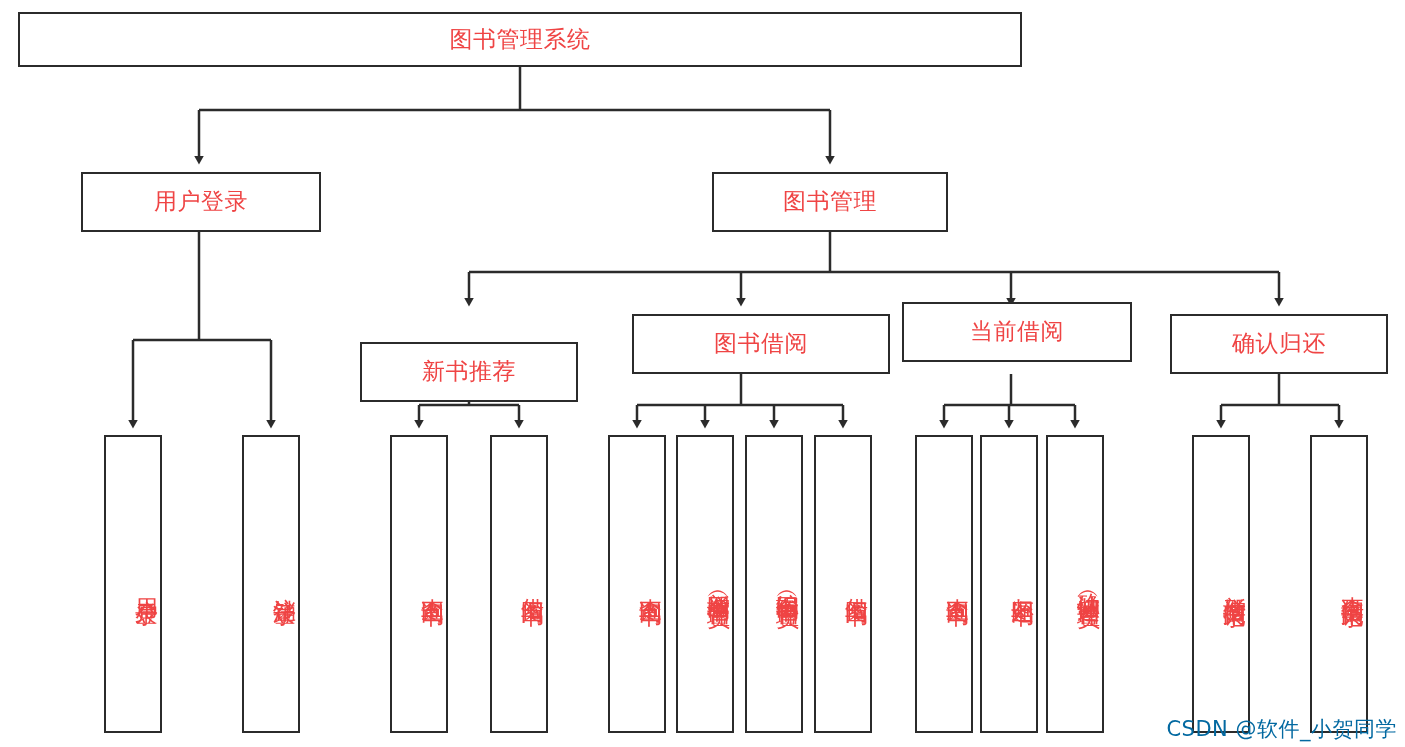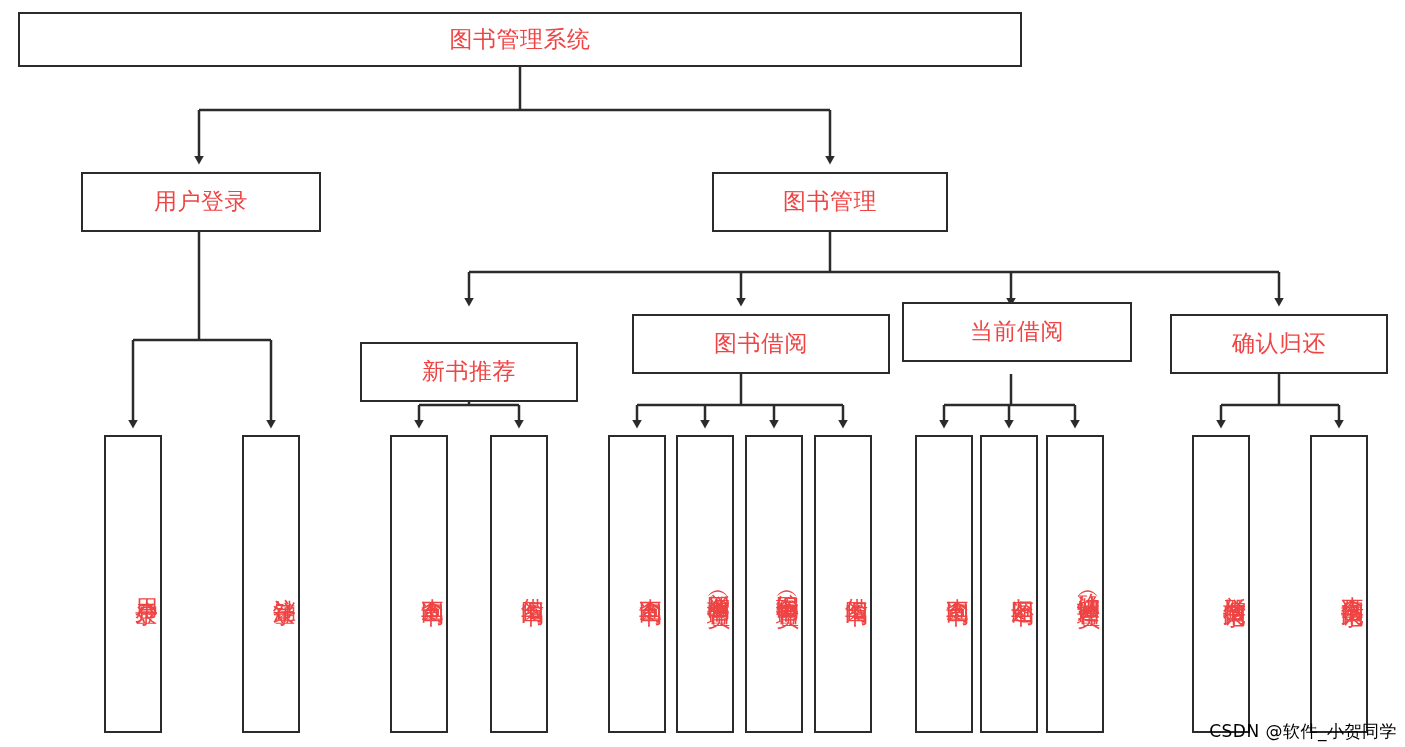--- a/index.html
+++ b/index.html
@@ -53,22 +53,22 @@
   .node.v .vtext {
     writing-mode: vertical-rl;
     text-orientation: upright;
     display: block;
     text-align: center;
   }
   .watermark {
     position: absolute;
     right: 8px;
     bottom: 4px;
-    font-size: 17px;
-    color: #000000;
+    font-size: 21px;
+    color: #0369a1;
     white-space: nowrap;
     letter-spacing: 0.5px;
   }
 </style>
 </head>
 <body>
 
 <div id="canvas">
 
   <svg id="edges" viewBox="0 0 1405 747">

